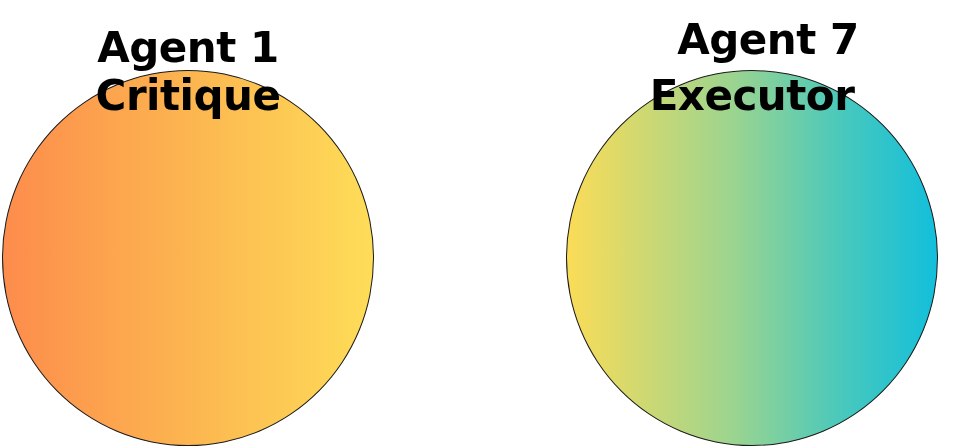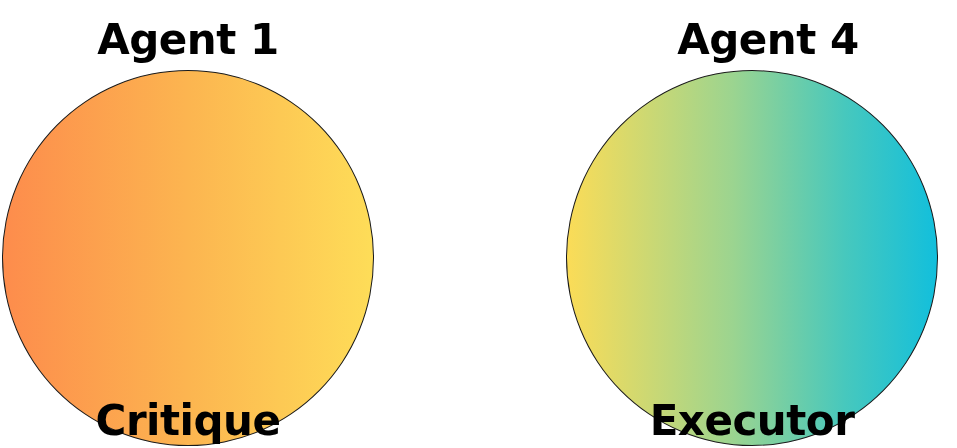--- a/index.html
+++ b/index.html
@@ -2,31 +2,31 @@
 <html><head>
   <meta charset="utf-8">
   <style>
     html, body { margin: 0; padding: 0; background: #ffffff; }
     body { width: 957px; height: 448px; position: relative; overflow: hidden;
            font-family: "DejaVu Sans", sans-serif; }
     .title { position: absolute; top: 14px; width: 300px; text-align: center;
              font-weight: bold; font-size: 42px; line-height: 52px; color: #000; letter-spacing: -0.5px; }
     .circle { position: absolute; top: 70px; width: 372px; height: 376px; border-radius: 50%;
               border: 1px solid #1a1a1a; box-sizing: border-box;
-              display: flex; align-items: flex-end; justify-content: center; }
+              display: flex; align-items: flex-start; justify-content: center; }
     .circle-label { font-weight: bold; font-size: 42px; color: #000; letter-spacing: -0.5px; }
     #c1 { left: 2px; background: linear-gradient(to right, #fd8c4c, #fcb550 50%, #fedd58); }
     #c2 { left: 566px; background: linear-gradient(to right, #fbdc57, #9bd490 45%, #47c8bd 75%, #12bfdc); }
-    #t1 { left: 38px; }
+    #t1 { left: 38px; margin-top: 8px; }
     #t2 { left: 618px; }
   </style>
 </head>
 <body>
 
 <div class="title" id="t1">Agent 1</div>
 <div class="circle" id="c1">
   <span class="circle-label">Critique</span>
 </div>
 
-<div class="title" id="t2">Agent 4</div>
+<div class="title" id="t2">Agent 7</div>
 <div class="circle" id="c2">
   <span class="circle-label">Executor</span>
 </div>
 
 </body></html>

